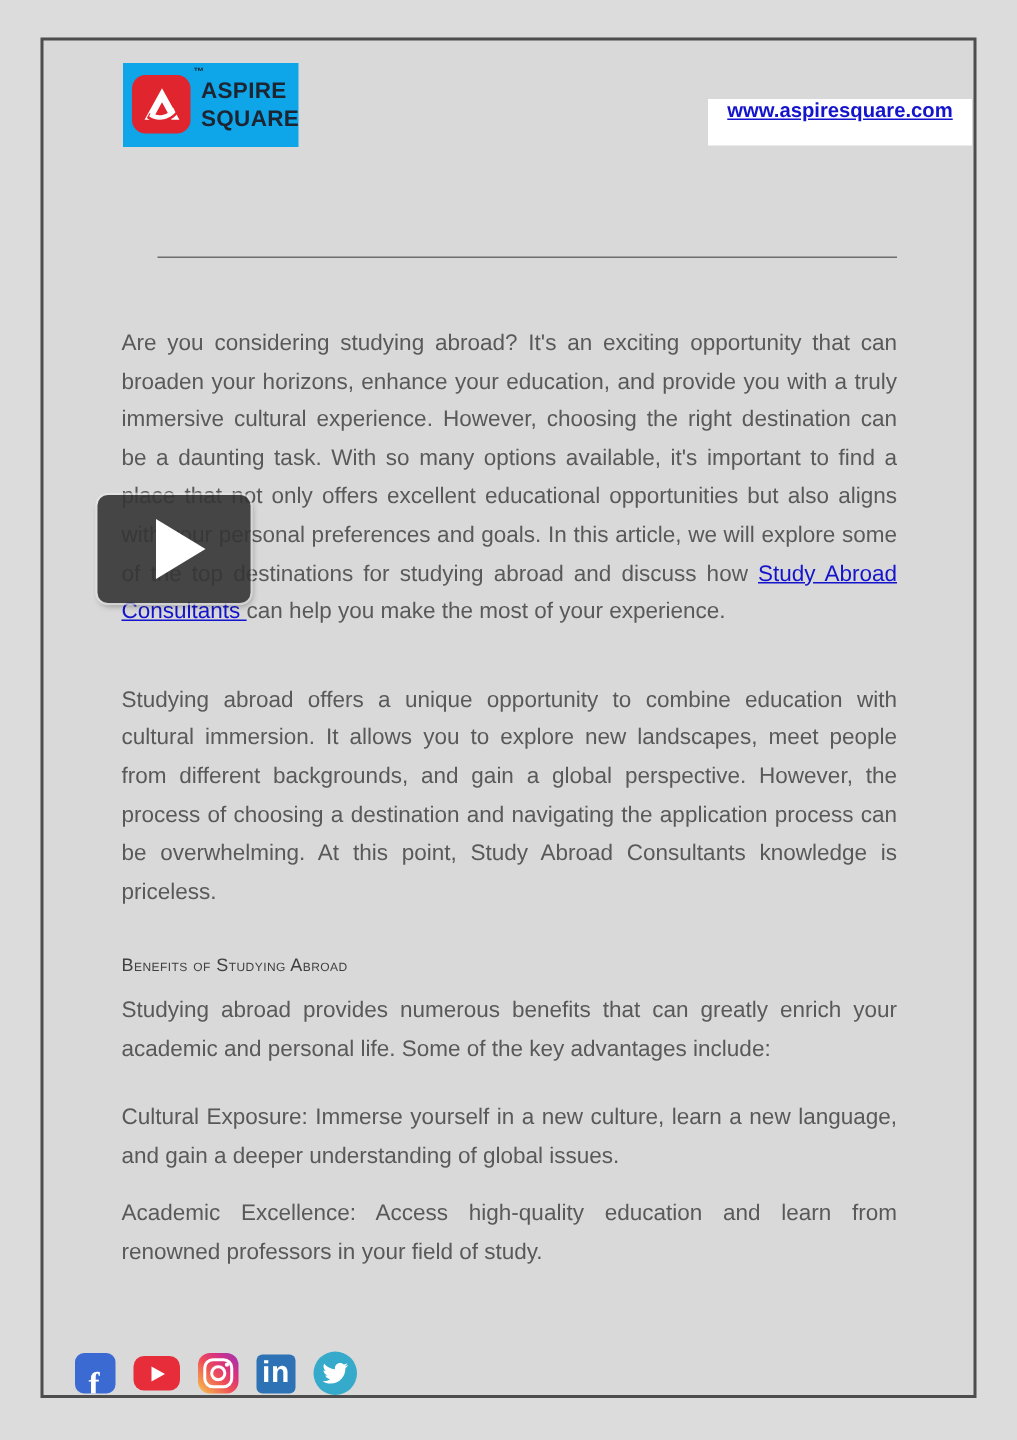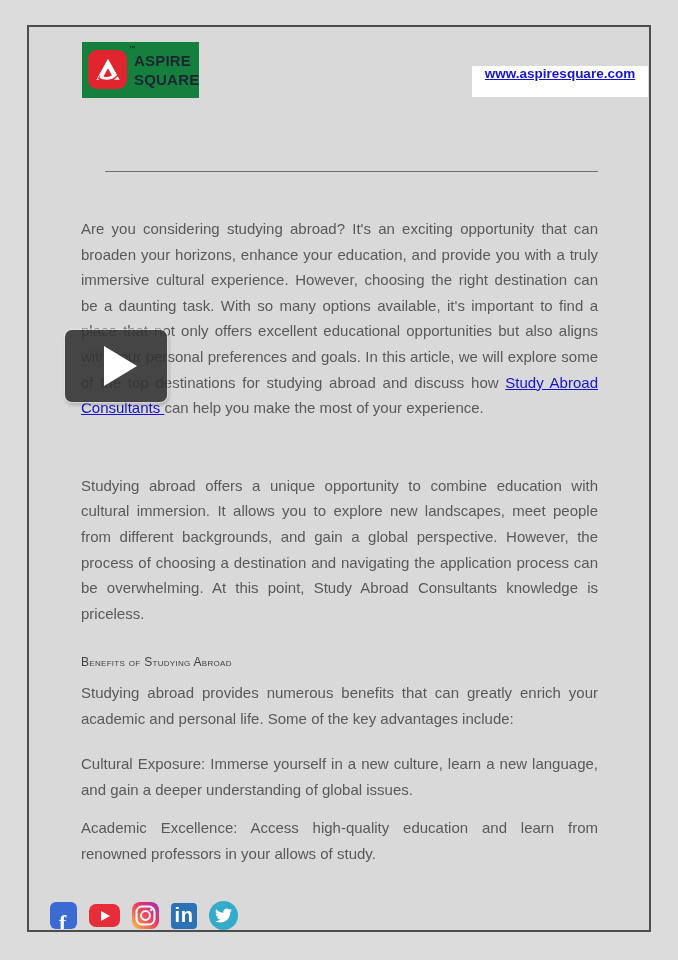--- a/index.html
+++ b/index.html
@@ -13,21 +13,21 @@
   .page {
     position:absolute; left:27px; top:25px;
     width:624px; height:907px;
     background:#d9d9d9;
     border:2px solid #4d4d4d;
   }
   
   .logo-box {
     position:absolute; left:53px; top:15px;
     width:117px; height:56px;
-    background:#15803d;
+    background:#0ea5e9;
     display:flex; align-items:center;
   }
   .logo-mark {
     position:absolute; left:6px; top:8px;
     width:39px; height:39px;
     background:#e0252e;
     border-radius:9px;
     display:flex; align-items:center; justify-content:center;
   }
   .logo-tm {
@@ -62,21 +62,21 @@
     position:absolute; left:76px; top:144px; width:493px;
     border-top:1.5px solid #6e6e6e;
   }
   
   .content {
     position:absolute; left:52px; top:189px; width:517px;
     color:#595959; font-size:15px; line-height:25.6px;
     text-align:justify;
   }
   .para { margin:0; }
-  .p2 { margin-top:52px; }
+  .p2 { margin-top:33px; }
   .heading {
     margin-top:24px;
     font-variant:small-caps;
     font-size:12px; font-weight:normal; color:#404040;
     text-align:left; letter-spacing:0.3px;
   }
   .p3 { margin-top:4px; }
   .p4 { margin-top:20px; }
   .p5 { margin-top:13px; }
   .inline-link { color:#1414cc; text-decoration:underline; cursor:pointer; }
@@ -160,21 +160,21 @@
   </div>
 
   <div class="title-rule"></div>
 
   <div class="content">
     <p class="para"><span>Are you considering studying abroad? It's an exciting opportunity that can broaden your horizons, enhance your education, and provide you with a truly immersive cultural experience. However, choosing the right destination can be a daunting task. With so many options available, it's important to find a place that not only offers excellent educational opportunities but also aligns with your personal preferences and goals. In this article, we will explore some of the top destinations for studying abroad and discuss how </span><a class="inline-link">Study Abroad Consultants </a><span>can help you make the most of your experience.</span></p>
     <p class="para p2">Studying abroad offers a unique opportunity to combine education with cultural immersion. It allows you to explore new landscapes, meet people from different backgrounds, and gain a global perspective. However, the process of choosing a destination and navigating the application process can be overwhelming. At this point, Study Abroad Consultants knowledge is priceless.</p>
     <h2 class="heading">Benefits of Studying Abroad</h2>
     <p class="para p3">Studying abroad provides numerous benefits that can greatly enrich your academic and personal life. Some of the key advantages include:</p>
     <p class="para p4">Cultural Exposure: Immerse yourself in a new culture, learn a new language, and gain a deeper understanding of global issues.</p>
-    <p class="para p5">Academic Excellence: Access high-quality education and learn from renowned professors in your allows of study.</p>
+    <p class="para p5">Academic Excellence: Access high-quality education and learn from renowned professors in your field of study.</p>
   </div>
 
   <div class="video-overlay">
     <div class="play-triangle"></div>
   </div>
 
   <div class="social-row">
     <div class="icon icon-fb">
         <span>f</span>
       </div>

